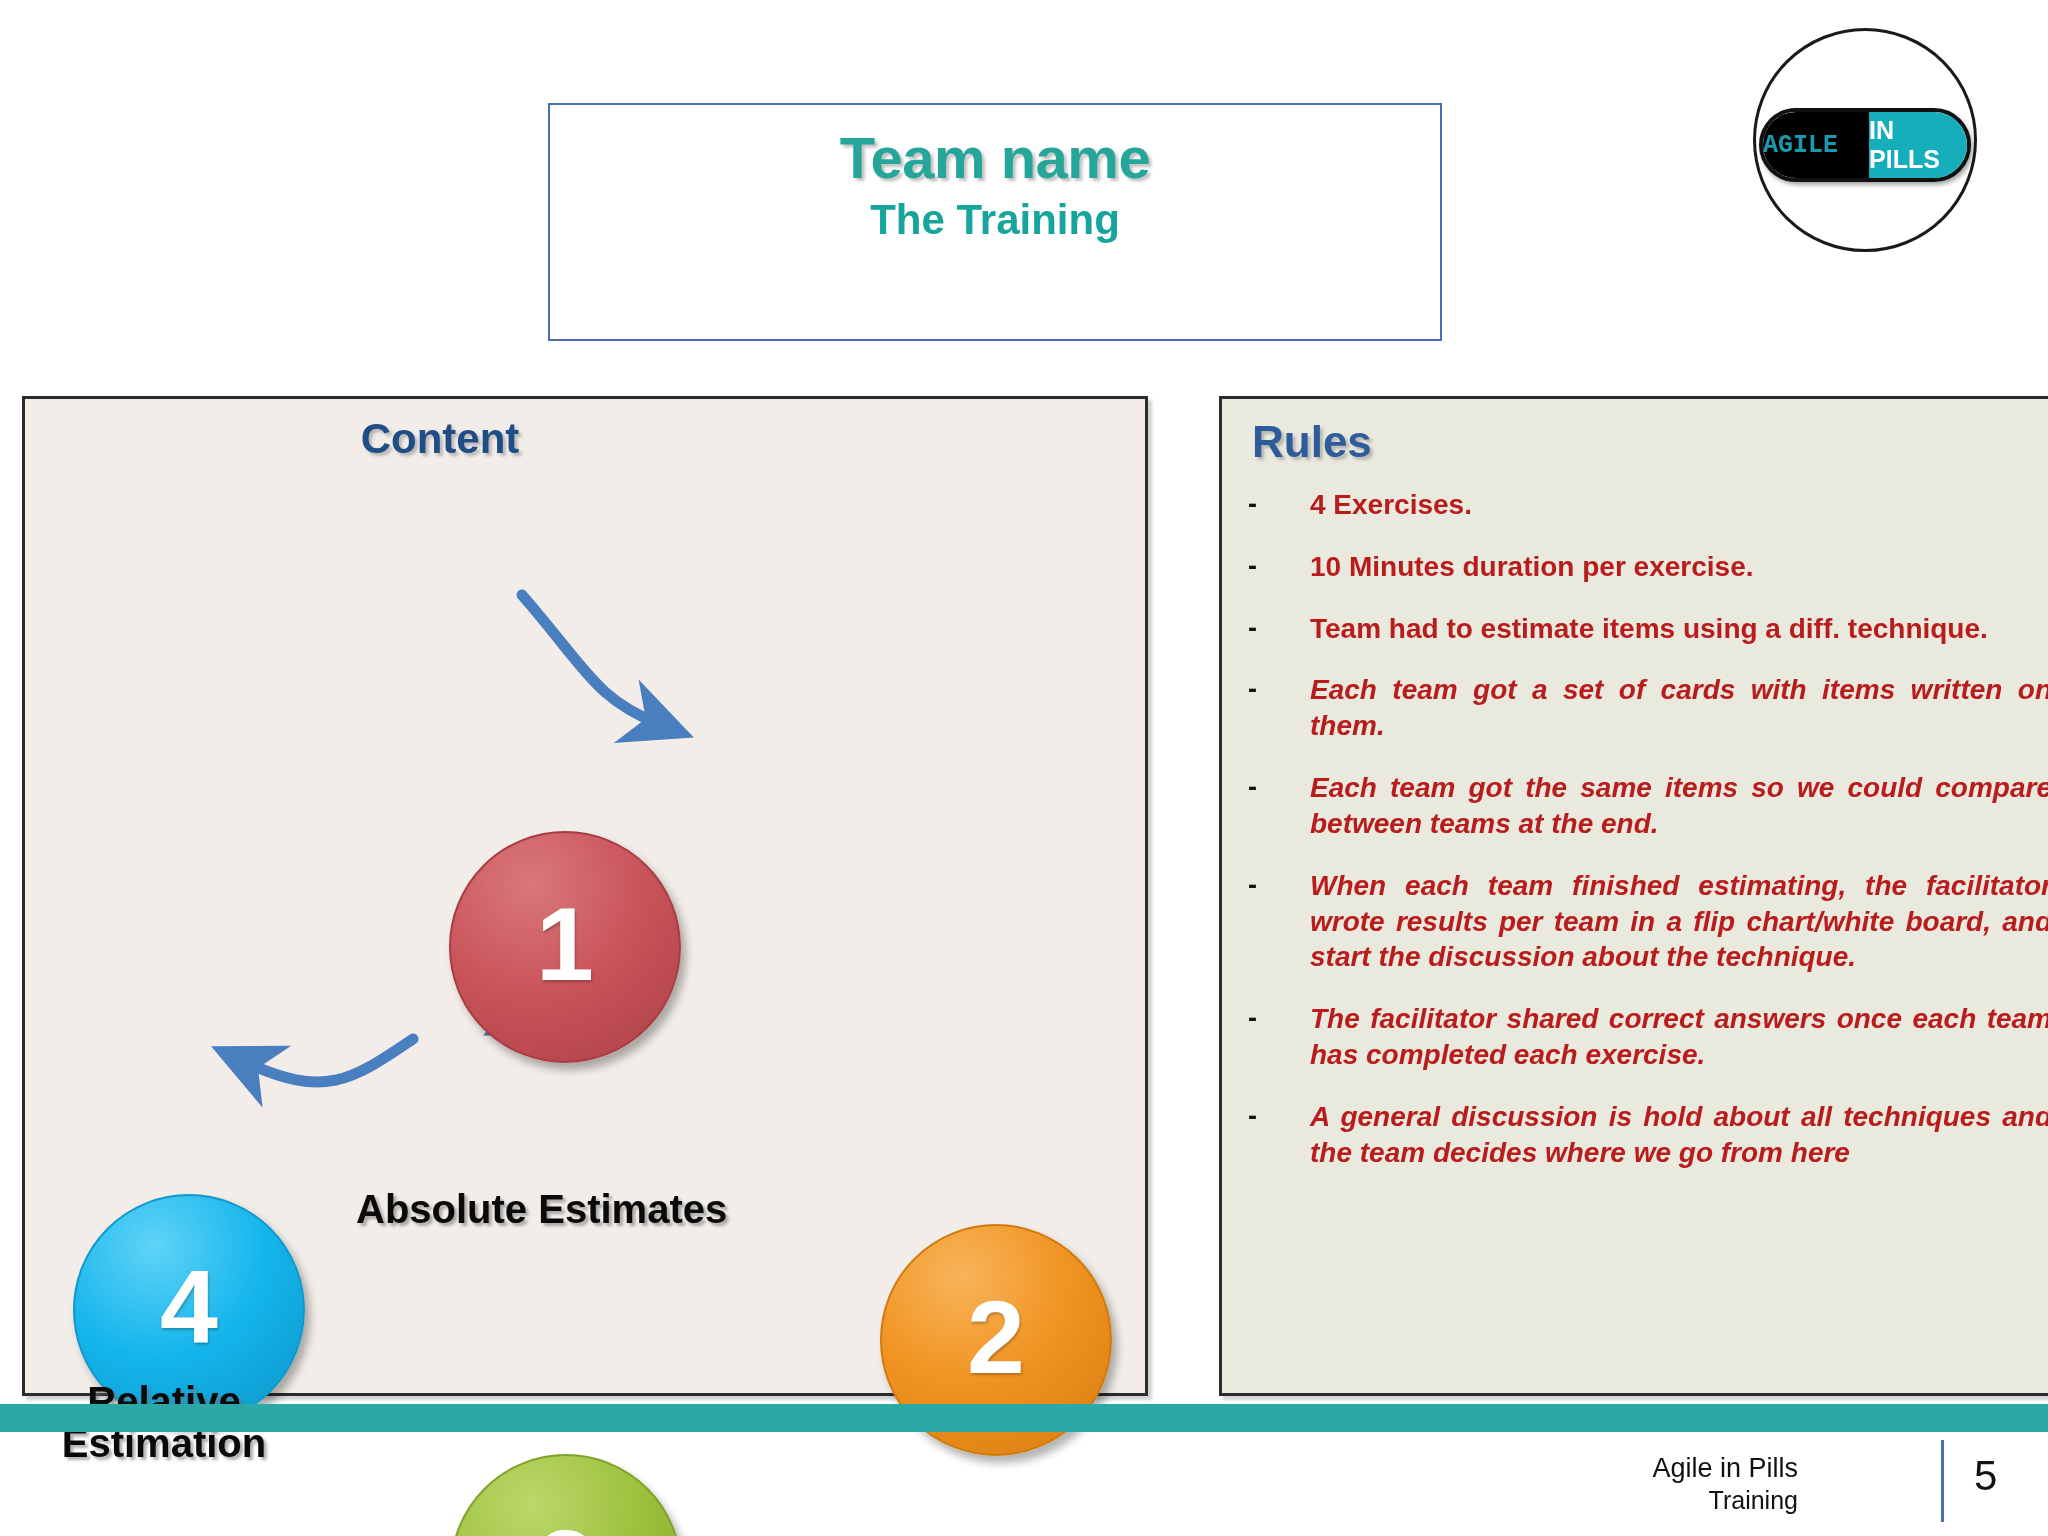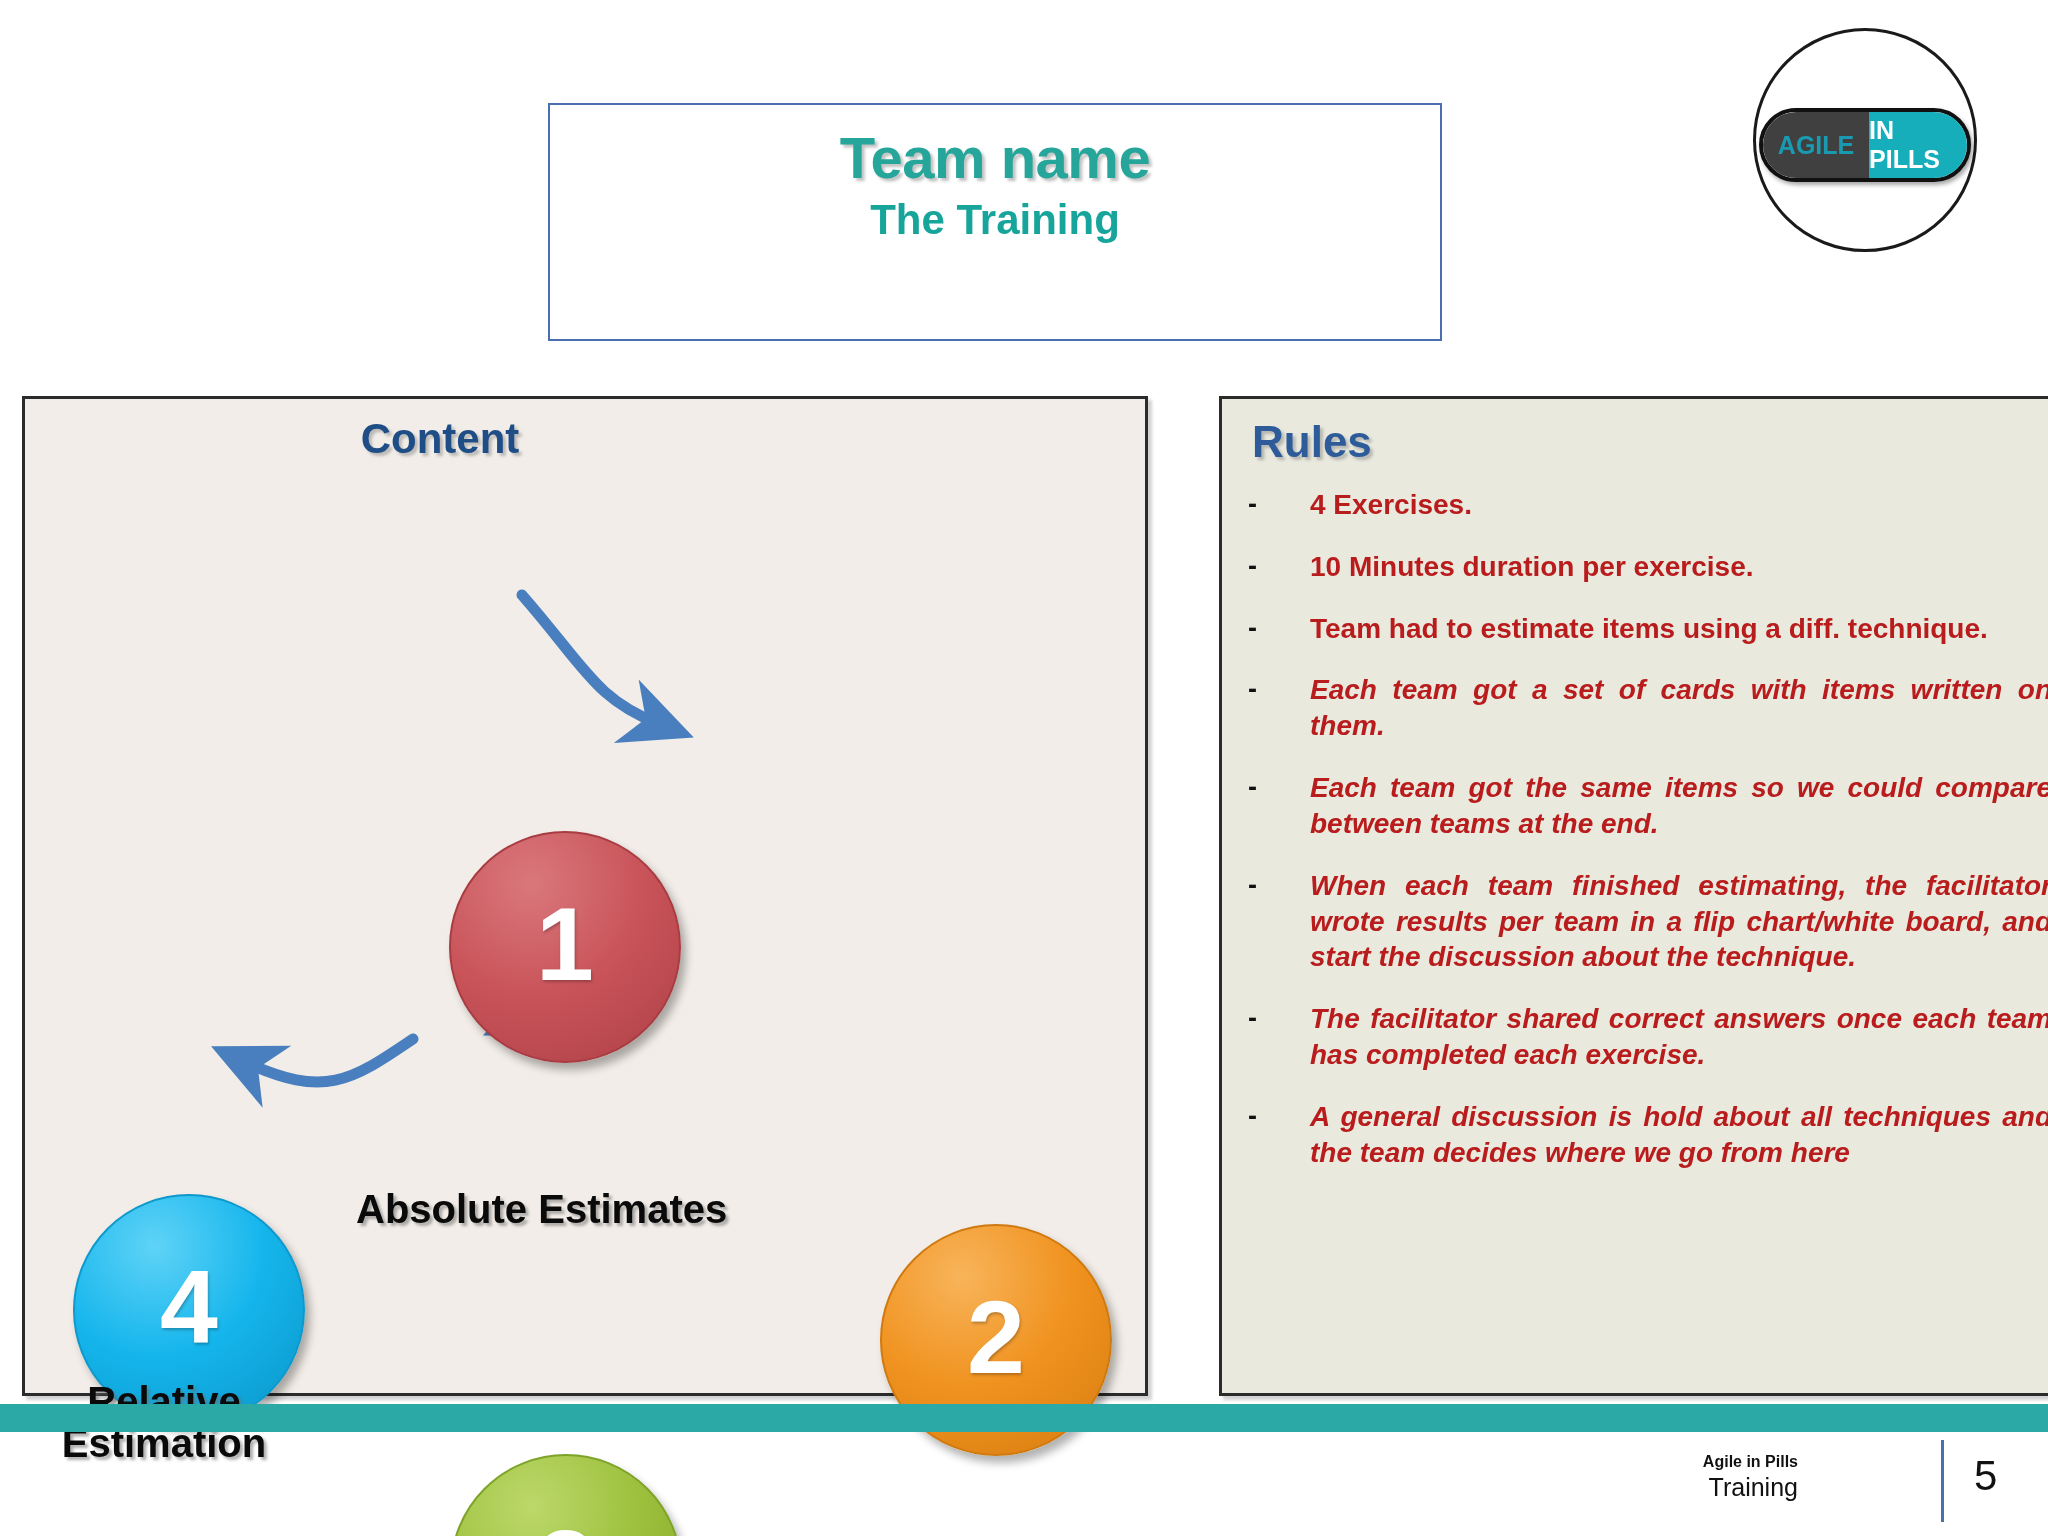--- a/index.html
+++ b/index.html
@@ -76,24 +76,24 @@
     border-radius: 37px;
     border: 4px solid #111111;
     box-sizing: border-box;
     overflow: hidden;
     display: flex;
     background: #ffffff;
     box-shadow: 2px 3px 4px rgba(0,0,0,0.35);
   }
   #logo-pill-left {
     flex: 0 0 52%;
-    background: #404040;
+    background: #000000;
     display: flex;
     align-items: center;
-    justify-content: center;
+    font-family: Liberation Mono, monospace;
   }
   #logo-pill-right {
     flex: 1 1 auto;
     background: #17AEBC;
     display: flex;
     align-items: center;
   }
   #logo-text-left {
     font-size: 25px;
     font-weight: bold;
@@ -254,22 +254,22 @@
     background: #2BA9A6;
   }
   #footer-brand {
     position: absolute;
     right: 250px;
     top: 1452px;
     text-align: right;
     line-height: 1.22;
   }
   #footer-brand-name {
-    font-size: 16px;
-    font-weight: bold;
+    font-size: 27px;
+    font-weight: normal;
     color: #111;
   }
   #footer-brand-sub {
     font-size: 25px;
     color: #111;
     font-weight: normal;
   }
   #footer-divider {
     position: absolute;
     left: 1941px;

